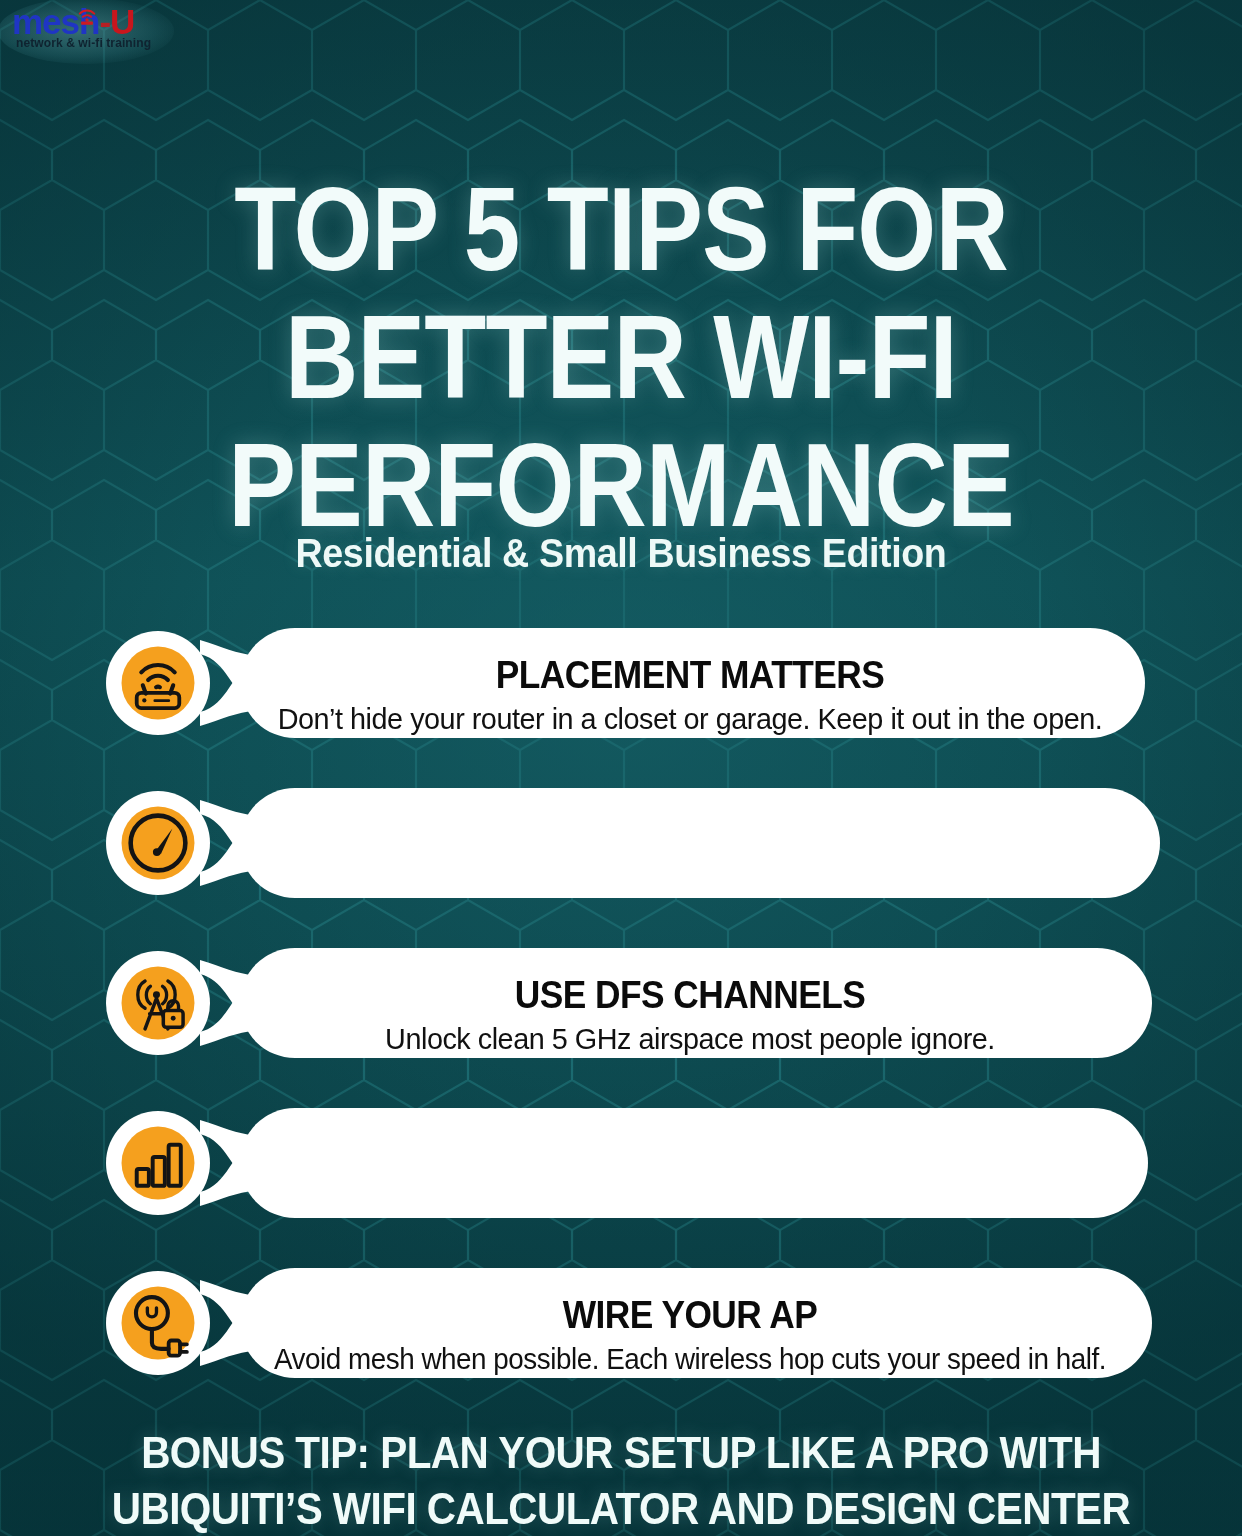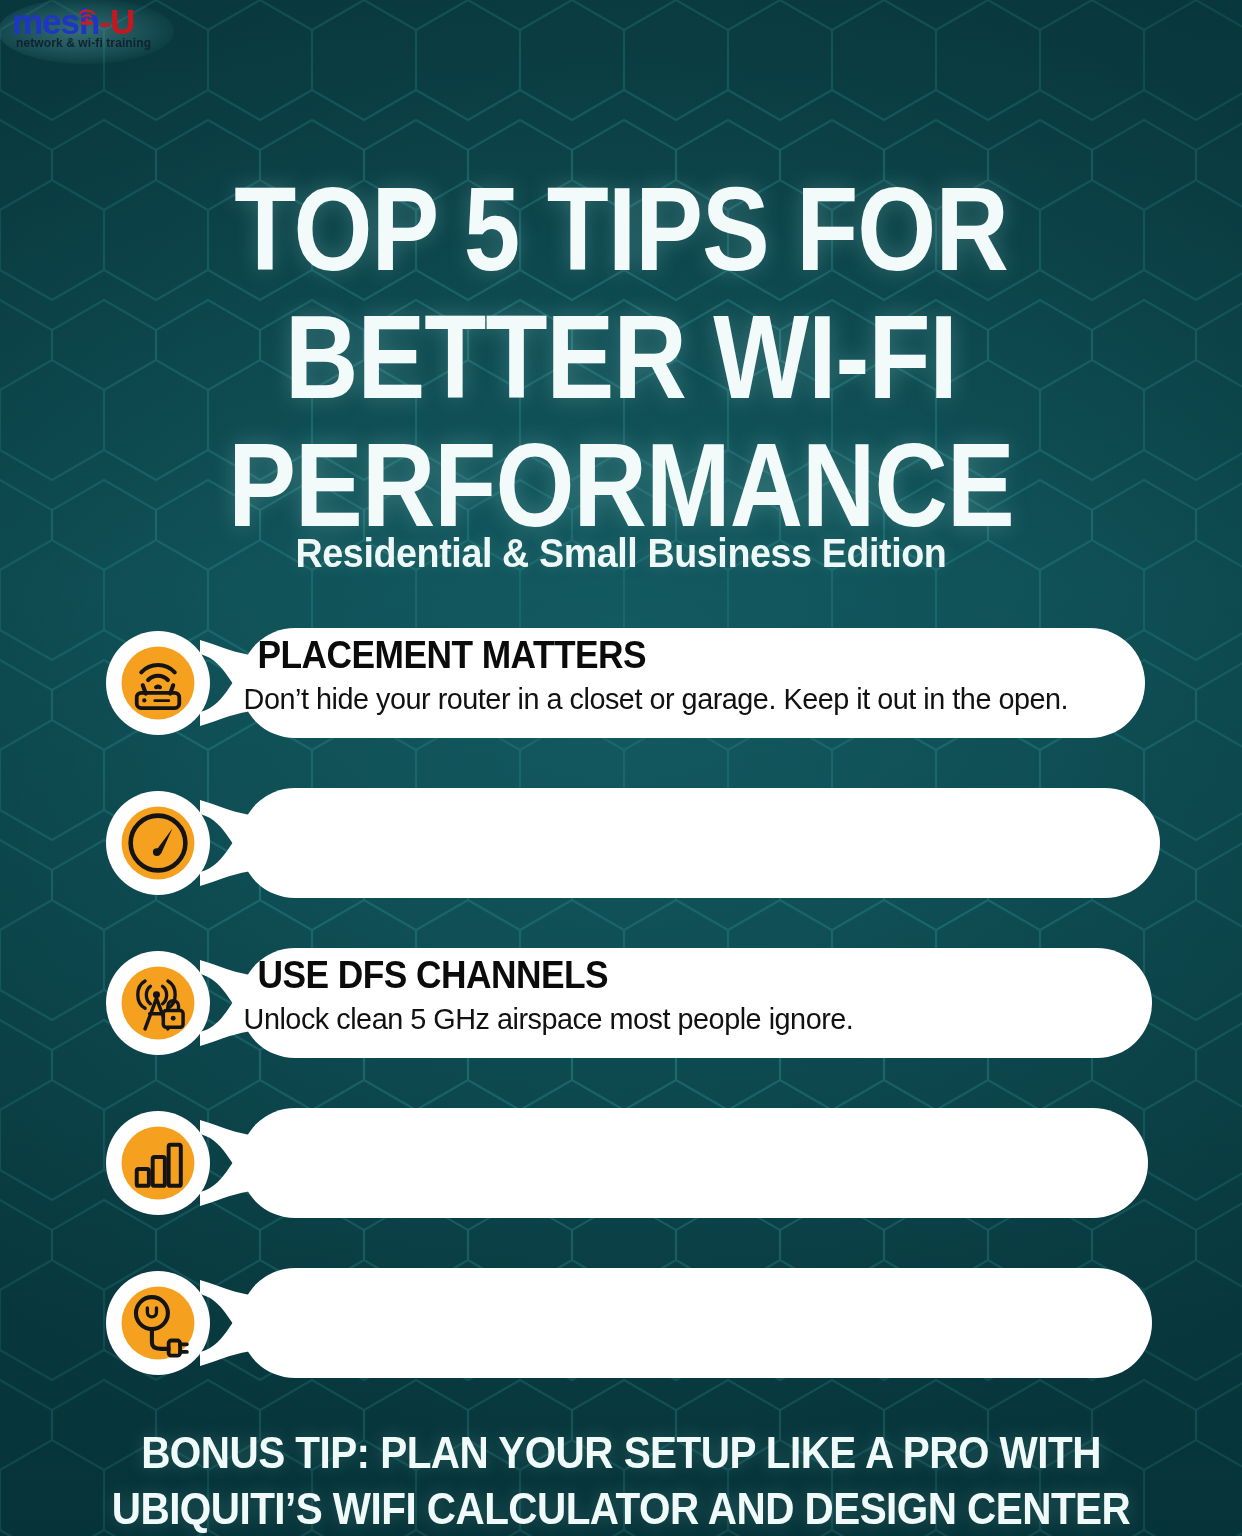--- a/index.html
+++ b/index.html
@@ -147,23 +147,24 @@
     position: absolute;
     left: 120px;
     top: 27px;
     width: 76px;
     height: 76px;
     z-index: 2;
   }
   .tip-text {
     position: absolute;
     left: 225px;
-    top: 14px;
+    top: 34px;
     width: 930px;
     z-index: 2;
+    text-align: center;
   }
   .tip-title {
     color: #0b0b0b;
     font-weight: 700;
     font-size: 38px;
     line-height: 46px;
     letter-spacing: -0.6px;
     transform: scaleX(0.93);
     white-space: nowrap;
   }
@@ -352,20 +353,24 @@
         </g>
       </svg>
       <svg class="tip-icon" viewBox="0 0 100 100" aria-hidden="true">
         <circle cx="50" cy="50" r="48" fill="#f5a01e"></circle>
         <circle cx="42" cy="37" r="21" fill="none" stroke="#141414" stroke-width="5.4"></circle>
         <path d="M36 30 V36 A6 6 0 0 0 48 36 V30" fill="none" stroke="#141414" stroke-width="4.4" stroke-linecap="round"></path>
         <path d="M42 58 V76 C42 82 48 84 54 84 L64 84" fill="none" stroke="#141414" stroke-width="5.4" stroke-linecap="round"></path>
         <rect x="64" y="73" width="15" height="20" rx="3.5" fill="none" stroke="#141414" stroke-width="5"></rect>
         <path d="M79 78 H88 M79 88 H88" fill="none" stroke="#141414" stroke-width="5" stroke-linecap="round"></path>
       </svg>
+      <div class="tip-text">
+        <div class="tip-title">WIRE YOUR AP</div>
+        <div class="tip-desc">Avoid mesh when  possible. Each wireless hop cuts your speed in half.</div>
+      </div>
     </div>
 
   </div>
 
   <div class="bonus">
     <span class="bonus-line">BONUS TIP: PLAN YOUR SETUP LIKE A PRO WITH</span>
     <span class="bonus-line">UBIQUITI’S WIFI CALCULATOR AND DESIGN CENTER</span>
   </div>
 
 </div>

